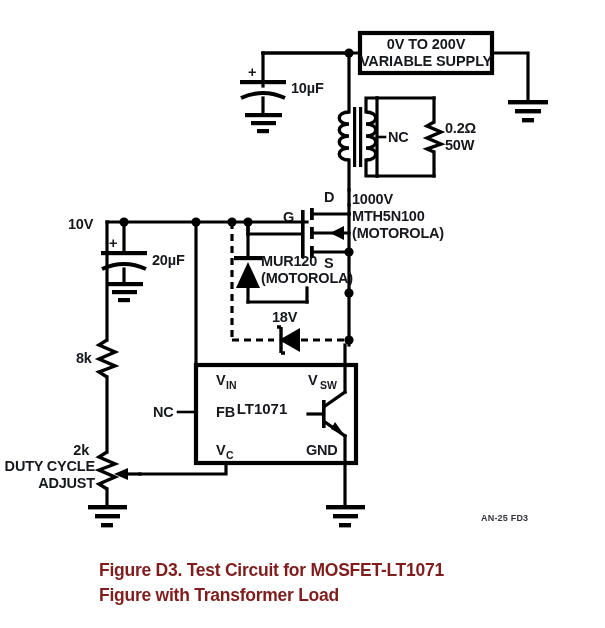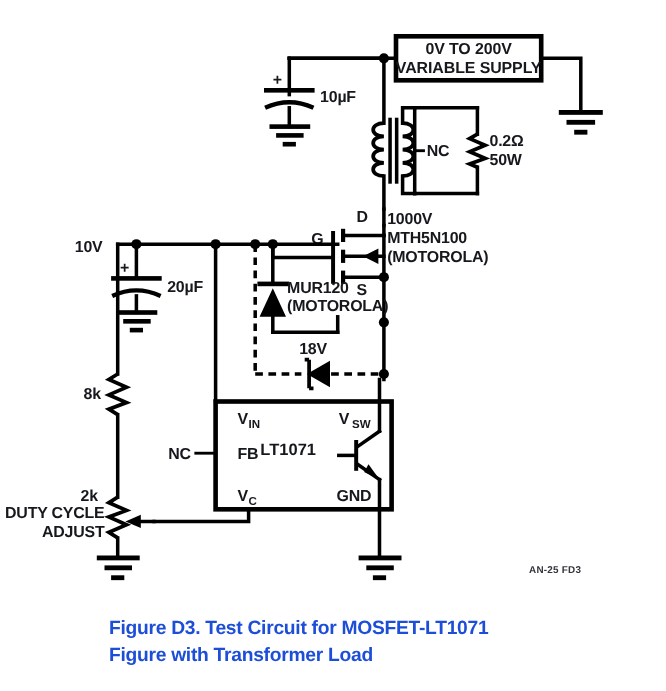--- a/index.html
+++ b/index.html
@@ -92,21 +92,21 @@
     letter-spacing: 0.2px;
   }
   .caption {
     position: absolute;
     left: 99px;
     top: 558px;
     width: 460px;
     font-family: "Liberation Sans", sans-serif;
     font-size: 17.5px;
     font-weight: 700;
-    color: #1d4ed8;
+    color: #7f1d1d;
     line-height: 1.42;
     letter-spacing: -0.25px;
   }
 </style>
 </head>
 <body>
 
 <div id="figure-root">
 
   <svg id="schematic" width="605" height="628" viewBox="0 0 605 628">

